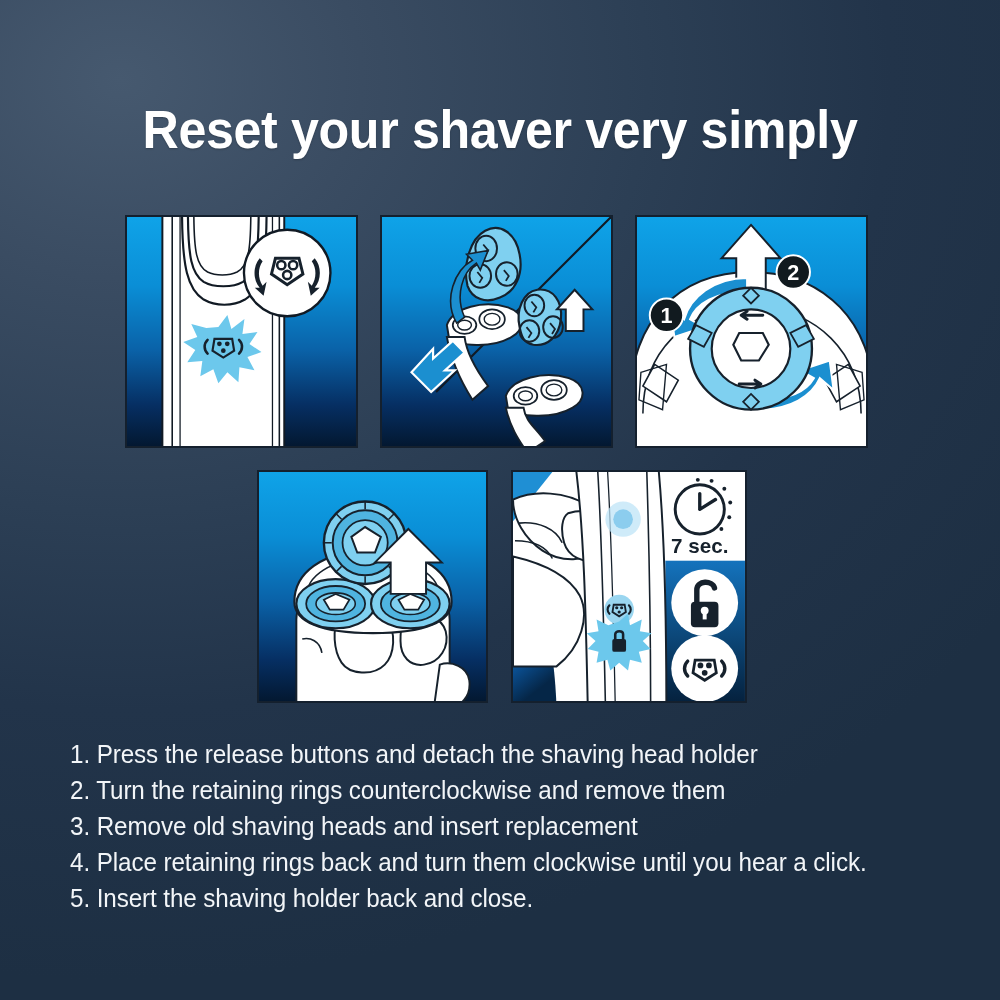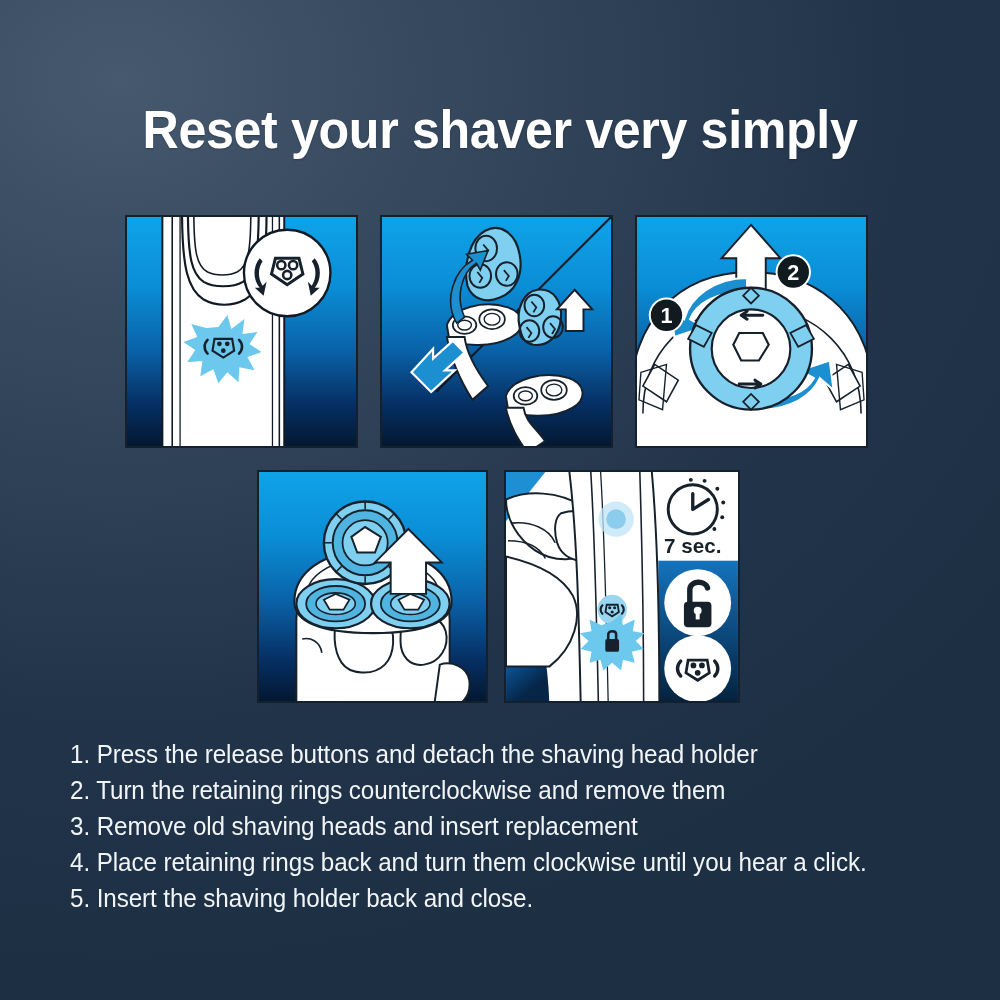--- a/index.html
+++ b/index.html
@@ -23,21 +23,21 @@
     font-size: 54px;
     font-weight: bold;
     letter-spacing: -0.4px;
     transform: scaleX(0.93);
     text-shadow: 0 1px 2px rgba(0,0,0,0.25);
   }
 
   
   .row { position: absolute; display: flex; }
   .row-1 { left: 125px; top: 215px; gap: 22px; }
-  .row-2 { left: 257px; top: 470px; gap: 16px; }
+  .row-2 { left: 257px; top: 470px; gap: 23px; }
 
   .panel {
     width: 233px; height: 233px;
     border: 2px solid #14202e;
     background: linear-gradient(to bottom, #0fa3e8 0%, #0a8ed6 24%, #0a62a8 55%, #062f63 80%, #031831 100%);
     position: relative;
     overflow: hidden;
     flex: 0 0 auto;
   }
   .panel.p4 { width: 231px; height: 233px; }

